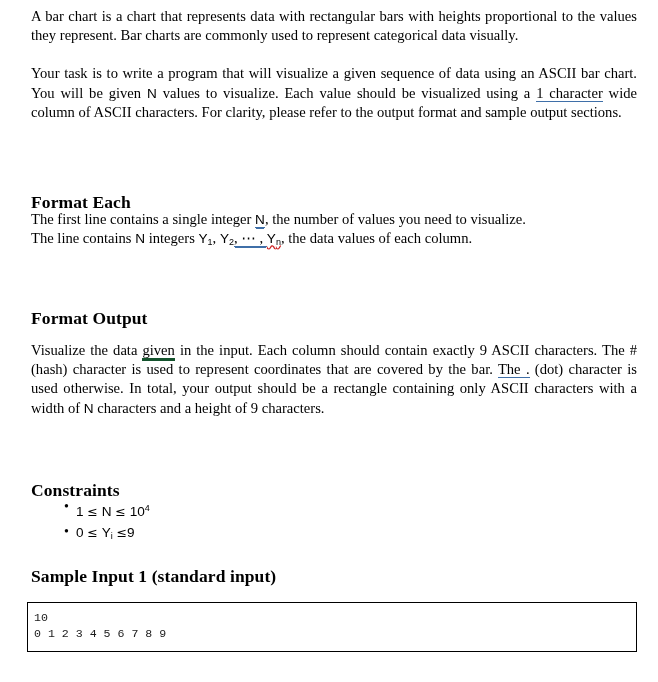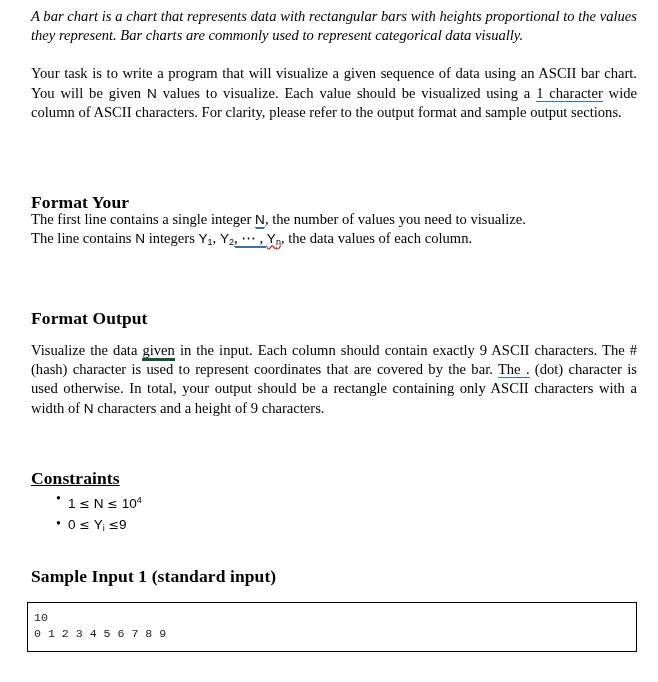--- a/index.html
+++ b/index.html
@@ -45,21 +45,21 @@
     letter-spacing: 0.1px;
     white-space: nowrap;
   }
 
   
   #p-intro      { top: 7px; }
   #h-format-input  { top: 192px; }
   #p-format-input  { top: 210px; width: 606px; text-align: left; }
   #h-format-output { top: 308px; text-align: center; }
   #p-format-output { top: 341px; }
-  #h-constraints   { top: 468px; text-decoration: underline; }
+  #h-constraints   { top: 480px; }
   #list-constraints{ top: 490px; }
   #h-sample-input  { top: 566px; }
   #code-sample-input { top: 602px; }
 
   
   .var {
     font-family: "Liberation Sans", "DejaVu Sans", sans-serif;
     font-size: 13.6px;
     font-style: normal;
   }
@@ -96,21 +96,21 @@
     text-decoration-color: #cc2222;
     text-decoration-style: wavy;
     text-decoration-skip-ink: none;
     text-underline-offset: 1px;
   }
 
   
   ul.constraints {
     position: absolute;
     left: 31px;
-    margin: 0;
+    margin: 8px;
     padding: 0;
     list-style: none;
     font-size: 14.6px;
   }
   ul.constraints li {
     position: relative;
     padding-left: 37px;
     height: 25px;
     line-height: 20px;
     font-family: "Liberation Sans", "DejaVu Sans", sans-serif;
@@ -143,25 +143,25 @@
     color: #1a1a1a;
     white-space: pre;
   }
 </style>
 </head>
 <body>
 
 <div class="page">
 
   <div class="body-text" id="p-intro">
-    <p style="margin:0 0 19px 0;font-style:italic;"><span>A bar chart is a chart that represents data with rectangular bars with heights proportional to the values they represent. Bar charts are commonly used to represent categorical data visually.</span></p>
+    <p style="margin:0 0 19px 0;"><span>A bar chart is a chart that represents data with rectangular bars with heights proportional to the values they represent. Bar charts are commonly used to represent categorical data visually.</span></p>
     <p style="margin:0;"><span>Your task is to write a program that will visualize a given sequence of data using an ASCII bar chart. You will be given </span><span class="var">N</span><span> values to visualize. Each value should be visualized using a </span><span class="u-blue">1 character</span><span> wide column of ASCII characters. For clarity, please refer to the output format and sample output sections.</span></p>
   </div>
 
-  <div class="heading" id="h-format-input">Format Your</div>
+  <div class="heading" id="h-format-input">Format Each</div>
 
   <div class="body-text" id="p-format-input">
     <div><span>The first line contains a single integer </span><span class="var u-blue-double">N</span><span>, the number of values you need to visualize.</span></div>
 
     <div><span>The line contains </span><span class="var">N</span><span> integers </span><span class="var-it"><span>Y</span><sub class="idx">1</sub></span><span>, </span><span class="var-it"><span>Y</span><sub class="idx">2</sub></span><span class="u-blue-double">, ⋯ , </span><span class="var-it u-red"><span>Y</span><sub class="idx">n</sub></span><span>, the data values of each column.</span></div>
   </div>
 
   <div class="heading" id="h-format-output">Format Output</div>
 
   <div class="body-text" id="p-format-output"><span>Visualize the data </span><span class="u-faint">given</span><span> in the input. Each column should contain exactly 9 ASCII characters. The # (hash) character is used to represent coordinates that are covered by the bar. </span><span class="u-blue">The .</span><span> (dot) character is used otherwise. In total, your output should be a rectangle containing only ASCII characters with a width of </span><span class="var">N</span><span> characters and a height of 9 characters.</span></div>

